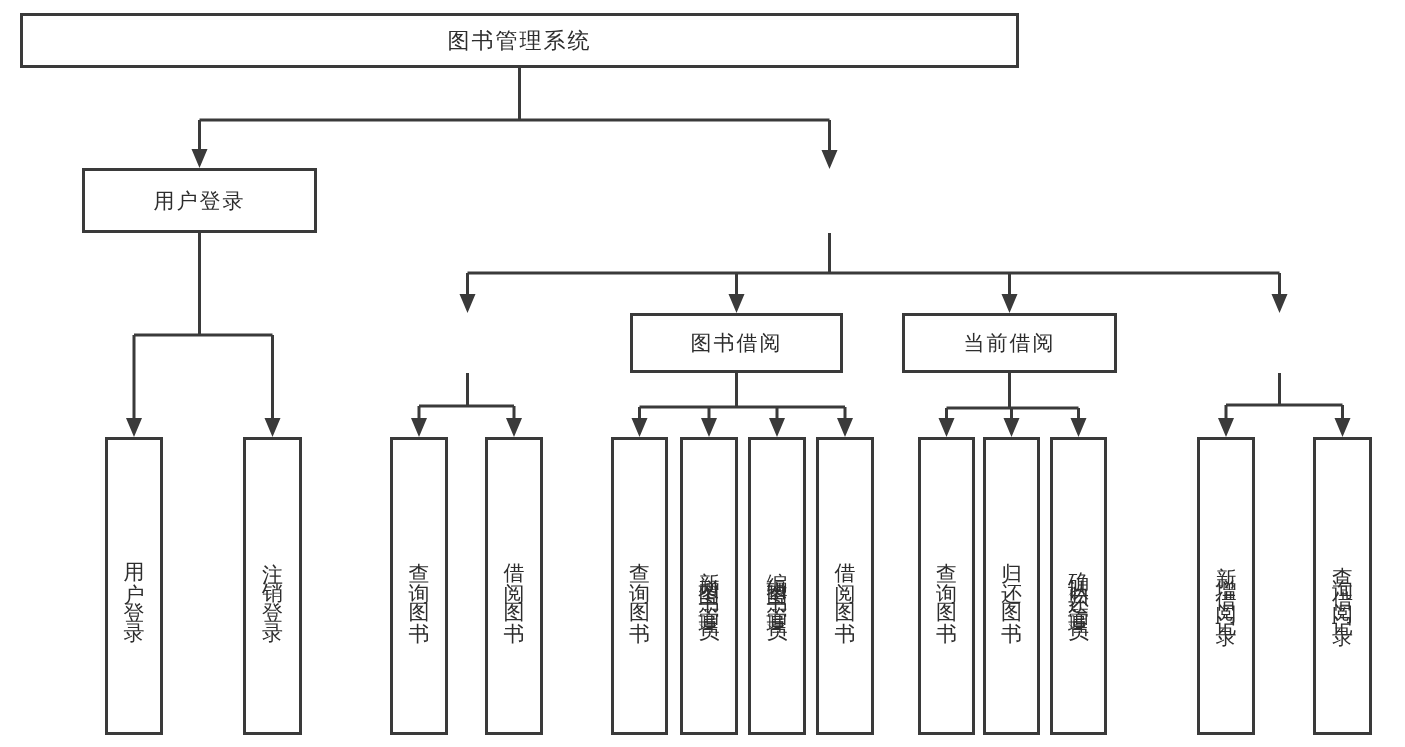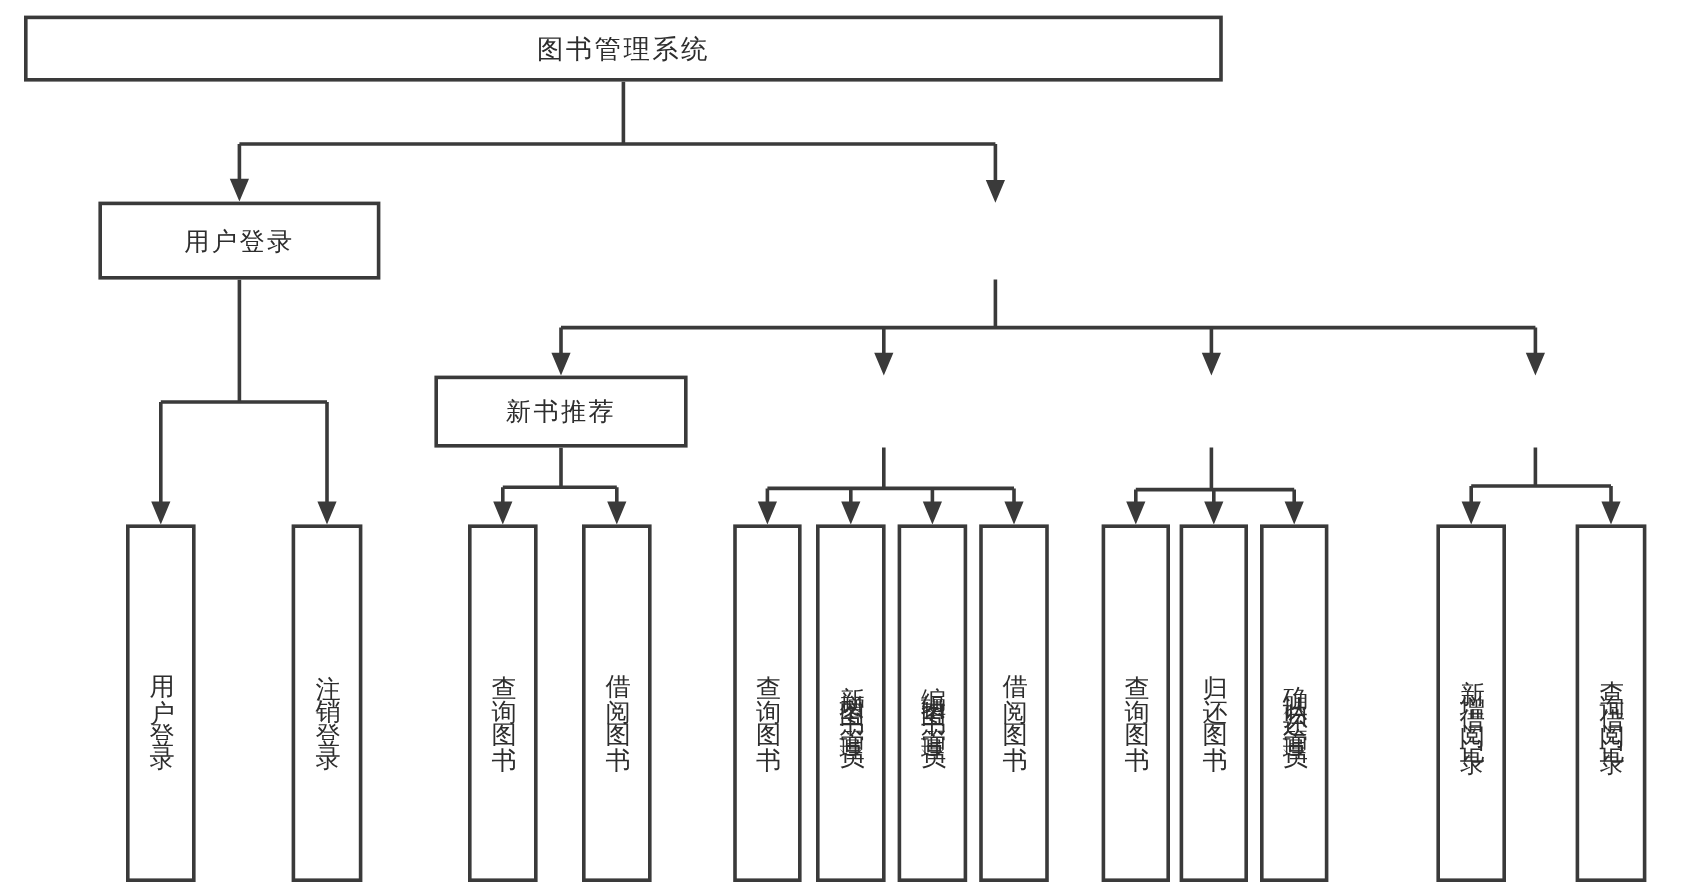--- a/index.html
+++ b/index.html
@@ -92,21 +92,22 @@
       M1003.5 418 L1019.5 418 L1011.5 437 Z
       M1070.5 418 L1086.5 418 L1078.5 437 Z
       M1218 418 L1234 418 L1226 437 Z
       M1334.5 418 L1350.5 418 L1342.5 437 Z"></path>
   </svg>
 
   <div class="node h root-box" style="left:20px;top:13px;width:999px;height:55px">图书管理系统</div>
 
   <div class="node h" style="left:82px;top:168px;width:235px;height:65px">用户登录</div>
 
-  <div class="node h" style="left:362px;top:313px;width:211px;height:60px">新书推荐</div>
+  <div class="node h" style="left:630px;top:313px;width:213px;height:60px">图书借阅</div>
+  <div class="node h" style="left:902px;top:313px;width:215px;height:60px">当前借阅</div>
 
   <div class="node v s" style="left:105px;top:437px;width:58px;height:298px">用户登录</div>
   <div class="node v s" style="left:243px;top:437px;width:59px;height:298px">注销登录</div>
 
   <div class="node v s" style="left:390px;top:437px;width:58px;height:298px">查询图书</div>
   <div class="node v s" style="left:485px;top:437px;width:58px;height:298px">借阅图书</div>
 
   <div class="node v s" style="left:611px;top:437px;width:57px;height:298px">查询图书</div>
   <div class="node v l" style="left:680px;top:437px;width:58px;height:298px">新增图书（管理员）</div>
   <div class="node v l" style="left:748px;top:437px;width:58px;height:298px">编辑图书（管理员）</div>

